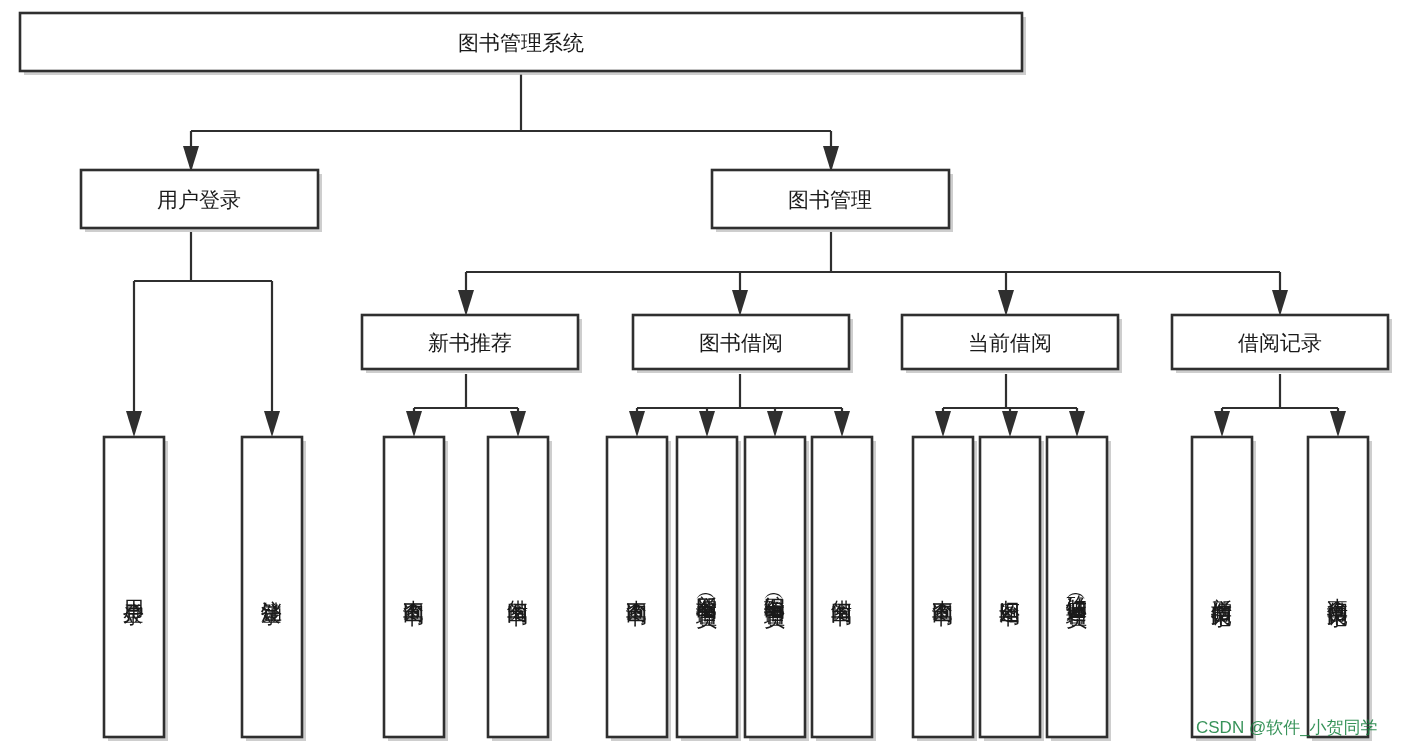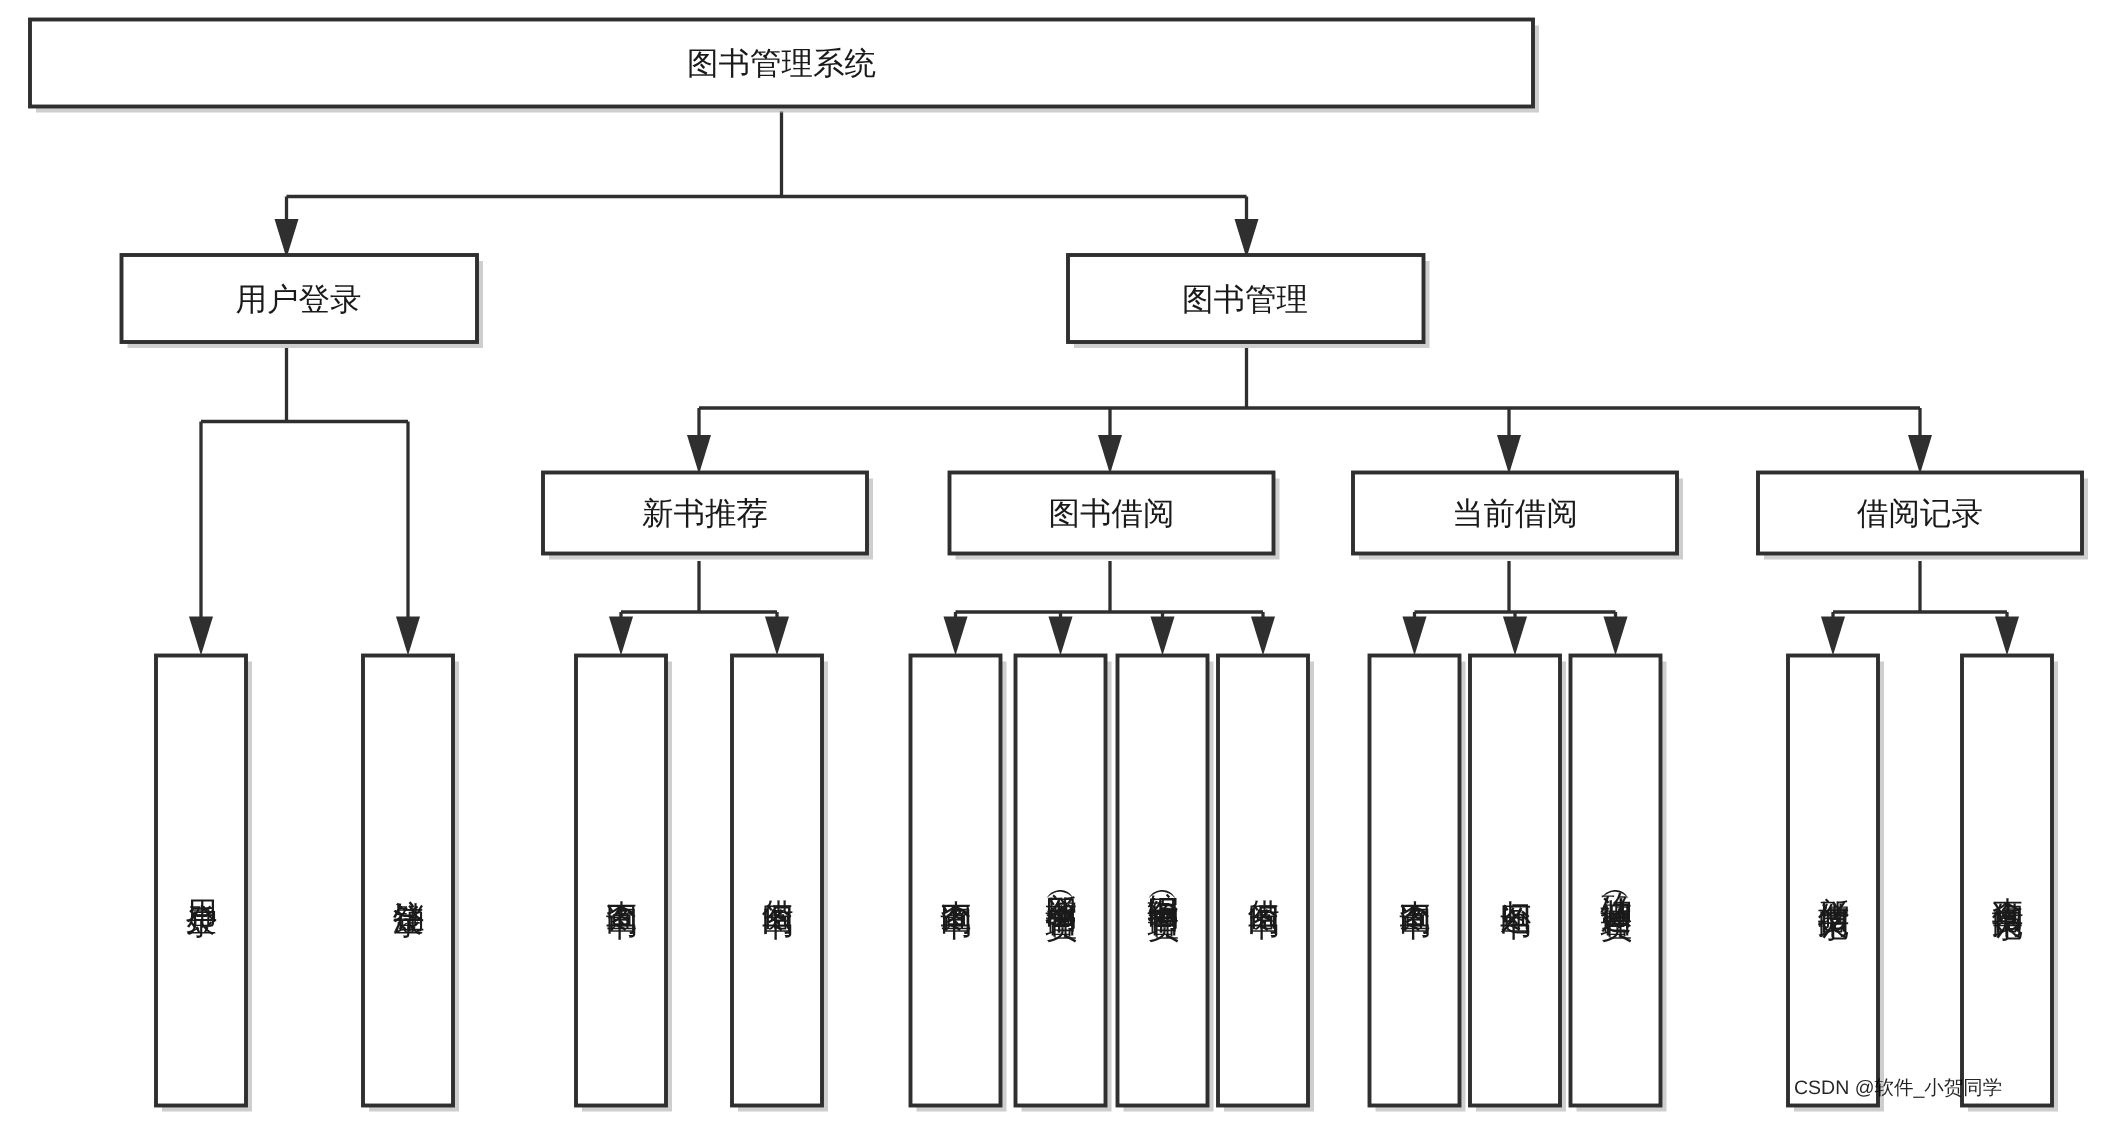--- a/index.html
+++ b/index.html
@@ -62,22 +62,22 @@
     display: flex;
     align-items: center;
     justify-content: center;
     white-space: nowrap;
     pointer-events: none;
     user-select: none;
   }
   .watermark {
     position: absolute;
     font-family: "Liberation Sans", "DejaVu Sans", sans-serif;
-    font-size: 13px;
-    color: #000000;
+    font-size: 17px;
+    color: #15803d;
     white-space: nowrap;
     opacity: 0.85;
   }
 </style>
 </head>
 <body>
 
 <div id="diagram-root">
 
   <svg class="diagram-canvas" viewBox="0 0 1405 747">

